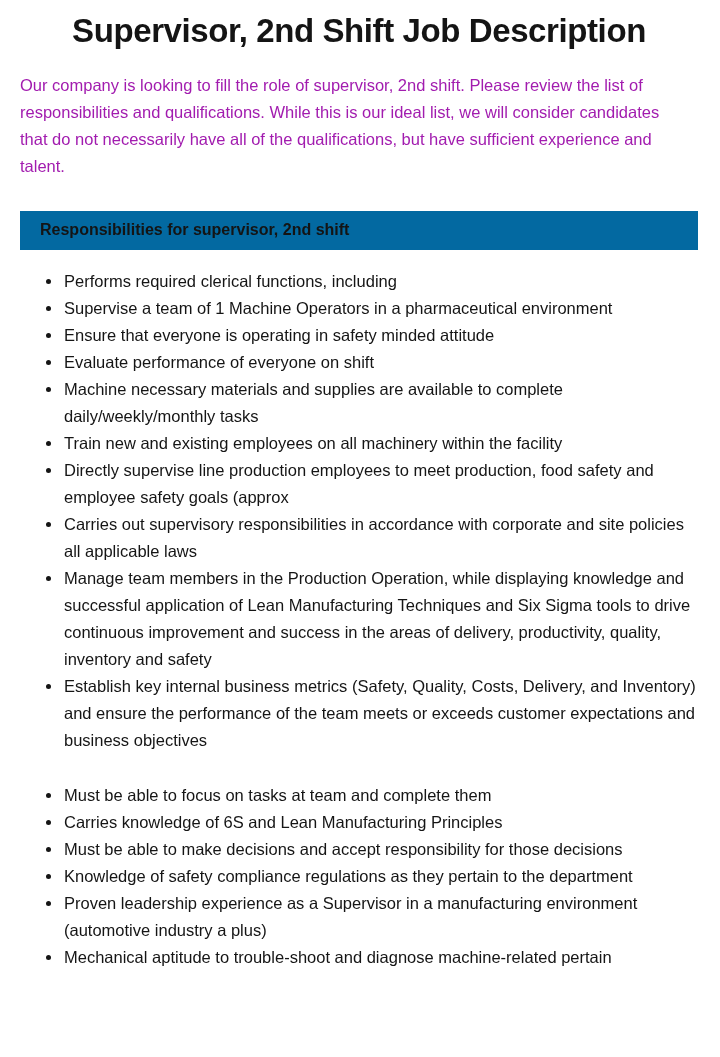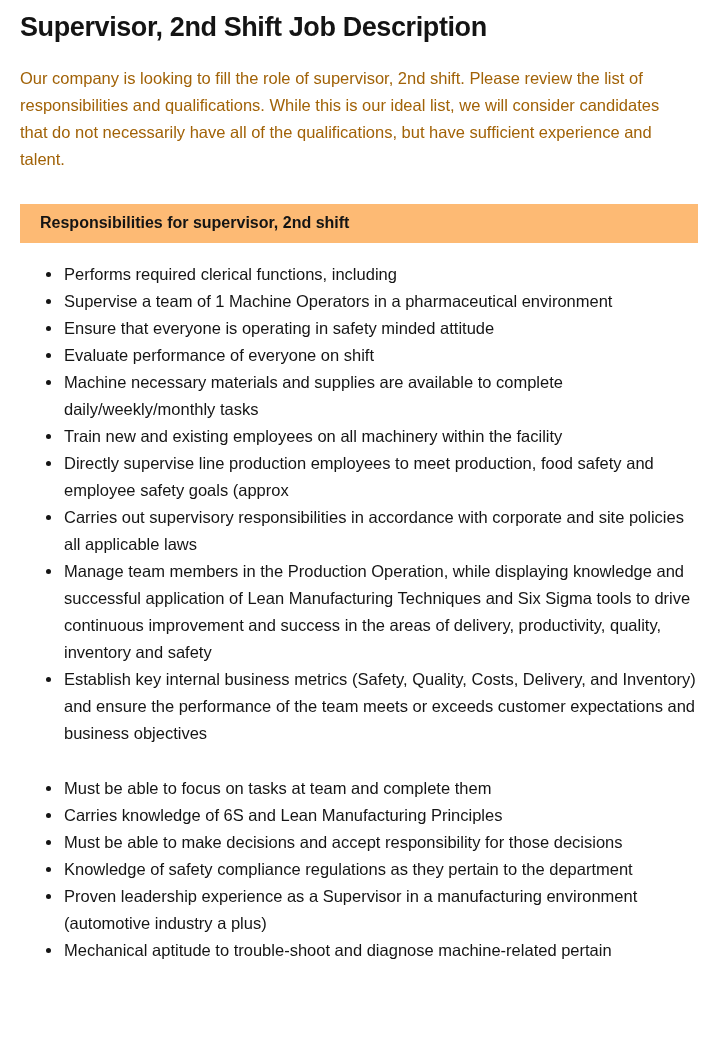--- a/index.html
+++ b/index.html
@@ -10,35 +10,35 @@
     font-family: "Liberation Sans", sans-serif;
   }
   .page {
     width: 720px;
     min-height: 1057px;
     box-sizing: border-box;
     padding: 6px 22px 20px 20px;
     background: #ffffff;
   }
   .doc-title {
-    font-size: 27px;
+    font-size: 33px;
     font-weight: 700;
-    text-align: left;
+    text-align: center;
     letter-spacing: -0.4px;
     margin: 6px 0 22px 0;
     color: #141414;
   }
   .intro {
     font-size: 16.5px;
     line-height: 27px;
     margin: 0 16px 31px 0;
-    color: #a16207;
+    color: #a21caf;
   }
   .section-heading {
-    background: #fdba74;
+    background: #0369a1;
     font-size: 16px;
     font-weight: 700;
     color: #141414;
     padding: 10px 20px 11px 20px;
     margin: 0 0 0 0;
   }
   ul.bullets {
     margin: 18px 0 28px 0;
     padding: 0 0 0 43px;
     font-size: 16.5px;

